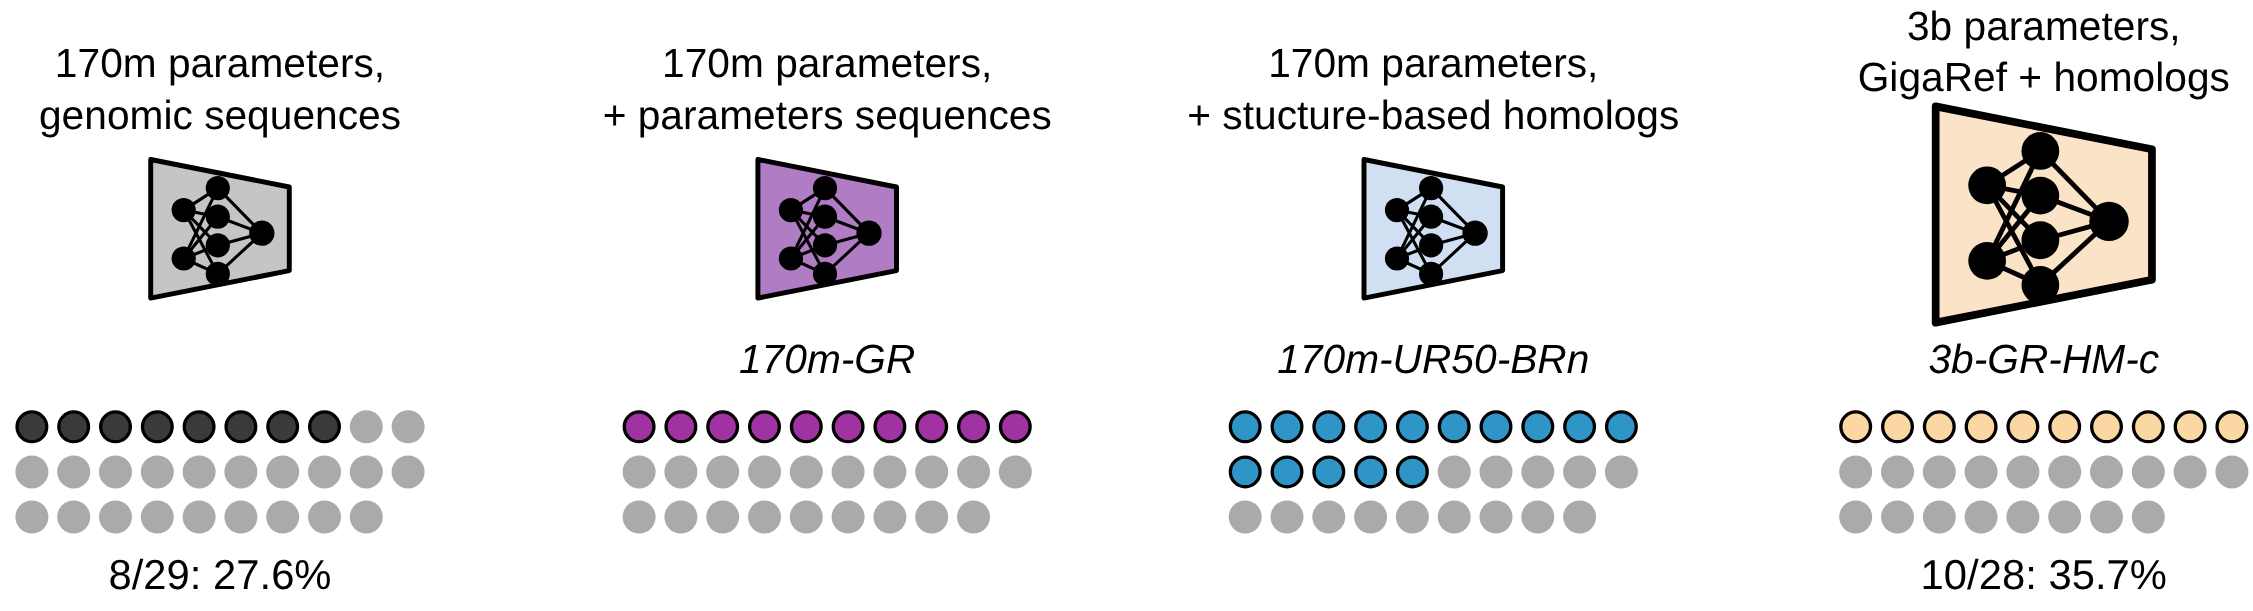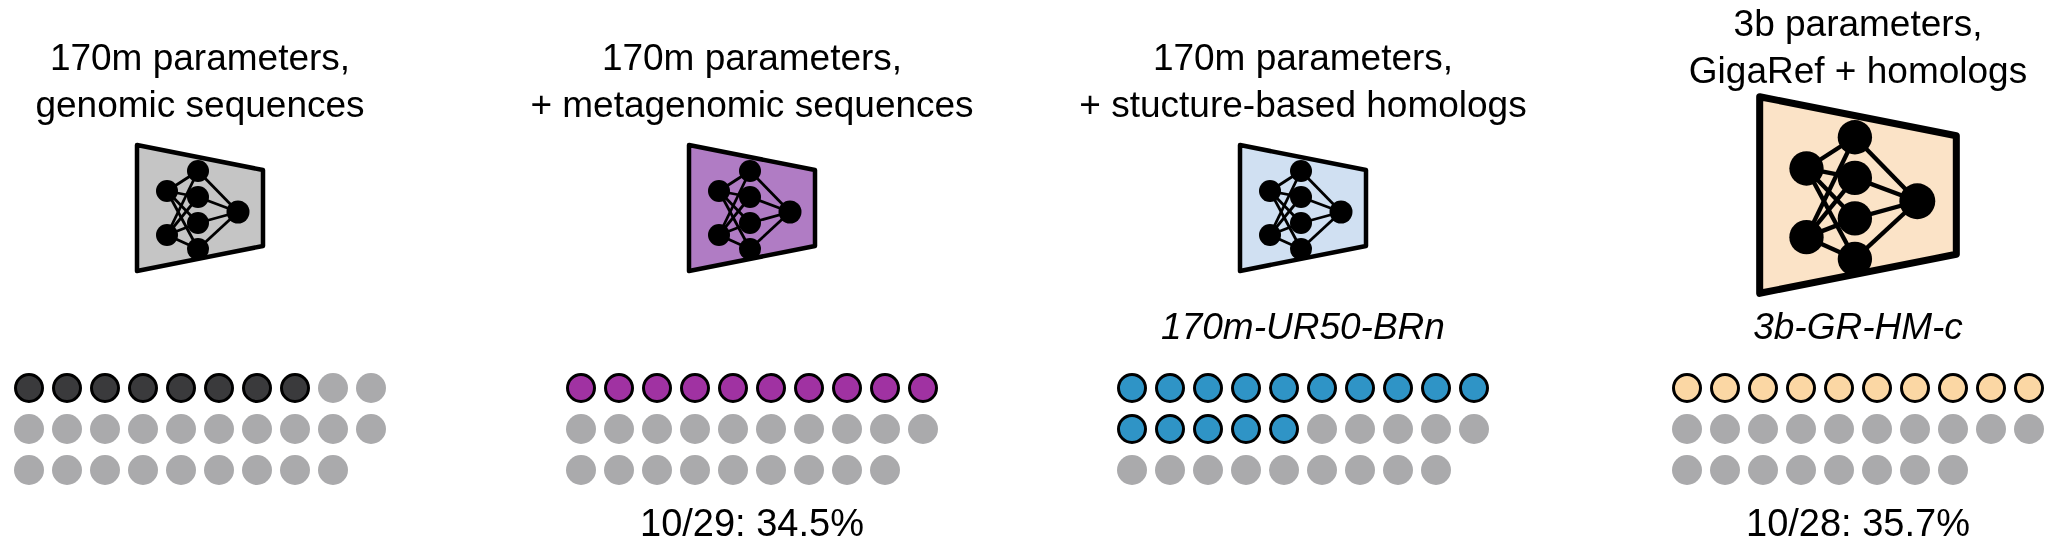--- a/index.html
+++ b/index.html
@@ -100,26 +100,27 @@
           <span class="dot" style="background: rgb(170, 170, 172);"></span>
           <span class="dot" style="background: rgb(170, 170, 172);"></span>
           <span class="dot" style="background: rgb(170, 170, 172);"></span>
           <span class="dot" style="background: rgb(170, 170, 172);"></span>
           <span class="dot" style="background: rgb(170, 170, 172);"></span>
           <span class="dot" style="background: rgb(170, 170, 172);"></span>
           <span class="dot" style="background: rgb(170, 170, 172);"></span>
           <span class="dot" style="background: rgb(170, 170, 172);"></span>
         </div>
       </div>
+    <div class="stat">8/29: 27.6%</div>
   </div>
 
   <div class="col">
     <div class="title">
       <div>170m parameters,</div>
-      <div>+ metagenomic sequences</div>
+      <div>+ parameters sequences</div>
     </div>
     <div class="icon-wrap">
       <svg class="nn" viewBox="0 0 132 132">
         <polygon points="3,3 129,28 129,104 3,129" stroke="#000" stroke-width="4.5" stroke-linejoin="round" fill="#b07cc4"></polygon>
         <g stroke="#000" stroke-width="2.8">
           <line x1="33" y1="49" x2="64" y2="29"></line>
             <line x1="33" y1="49" x2="64" y2="55"></line>
           <line x1="33" y1="49" x2="64" y2="81"></line>
             <line x1="33" y1="49" x2="64" y2="107"></line>
           <line x1="33" y1="93" x2="64" y2="29"></line>
@@ -135,20 +136,21 @@
           <circle cx="33" cy="49" r="11"></circle>
             <circle cx="33" cy="93" r="11"></circle>
           <circle cx="64" cy="29" r="11"></circle>
             <circle cx="64" cy="55" r="11"></circle>
           <circle cx="64" cy="81" r="11"></circle>
             <circle cx="64" cy="107" r="11"></circle>
           <circle cx="104" cy="70" r="11.5"></circle>
         </g>
       </svg>
     </div>
+    <div class="model-name">170m-GR</div>
     <div class="dots">
         <div class="dot-row">
           <span class="dot dot--filled" style="background: rgb(160, 50, 162);"></span>
           <span class="dot dot--filled" style="background: rgb(160, 50, 162);"></span>
           <span class="dot dot--filled" style="background: rgb(160, 50, 162);"></span>
           <span class="dot dot--filled" style="background: rgb(160, 50, 162);"></span>
           <span class="dot dot--filled" style="background: rgb(160, 50, 162);"></span>
           <span class="dot dot--filled" style="background: rgb(160, 50, 162);"></span>
           <span class="dot dot--filled" style="background: rgb(160, 50, 162);"></span>
           <span class="dot dot--filled" style="background: rgb(160, 50, 162);"></span>
@@ -172,21 +174,20 @@
           <span class="dot" style="background: rgb(170, 170, 172);"></span>
           <span class="dot" style="background: rgb(170, 170, 172);"></span>
           <span class="dot" style="background: rgb(170, 170, 172);"></span>
           <span class="dot" style="background: rgb(170, 170, 172);"></span>
           <span class="dot" style="background: rgb(170, 170, 172);"></span>
           <span class="dot" style="background: rgb(170, 170, 172);"></span>
           <span class="dot" style="background: rgb(170, 170, 172);"></span>
           <span class="dot" style="background: rgb(170, 170, 172);"></span>
         </div>
       </div>
-    <div class="stat">10/29: 34.5%</div>
   </div>
 
   <div class="col">
     <div class="title">
       <div>170m parameters,</div>
       <div>+ stucture-based homologs</div>
     </div>
     <div class="icon-wrap">
       <svg class="nn" viewBox="0 0 132 132">
         <polygon points="3,3 129,28 129,104 3,129" stroke="#000" stroke-width="4.5" stroke-linejoin="round" fill="#d0e0f2"></polygon>

